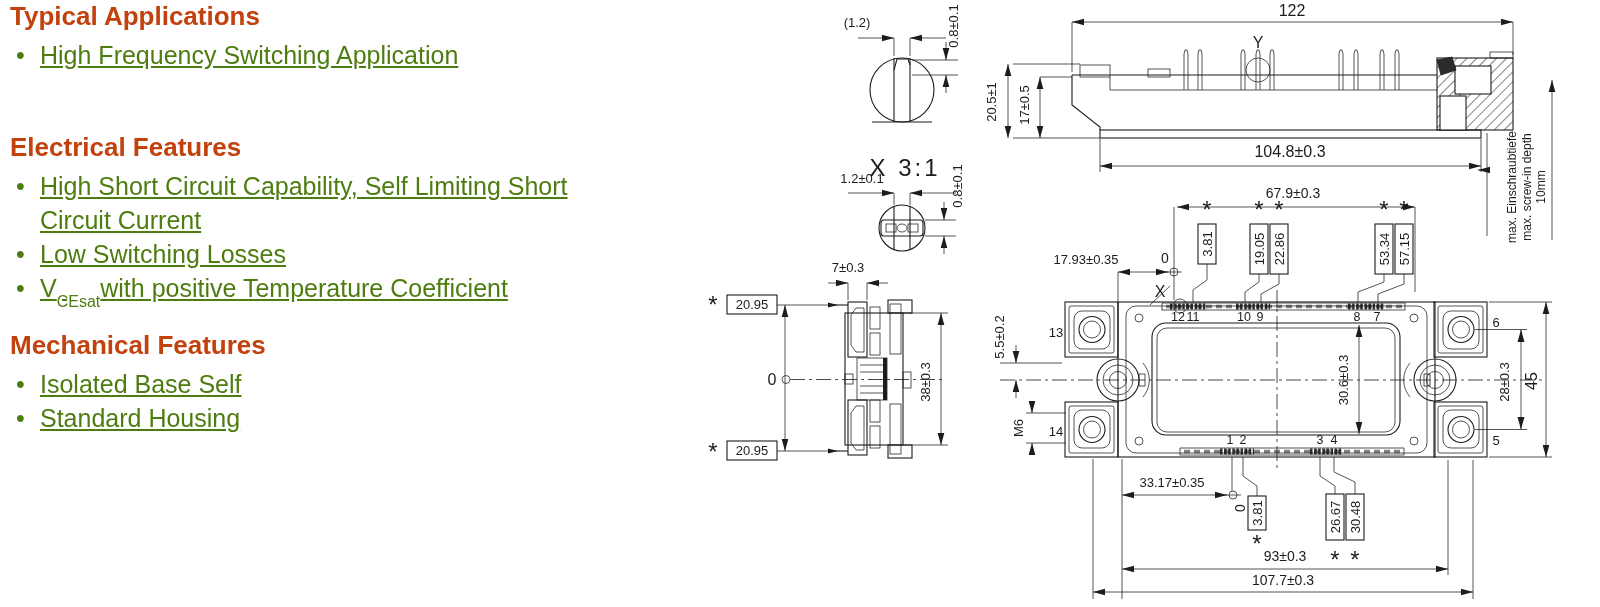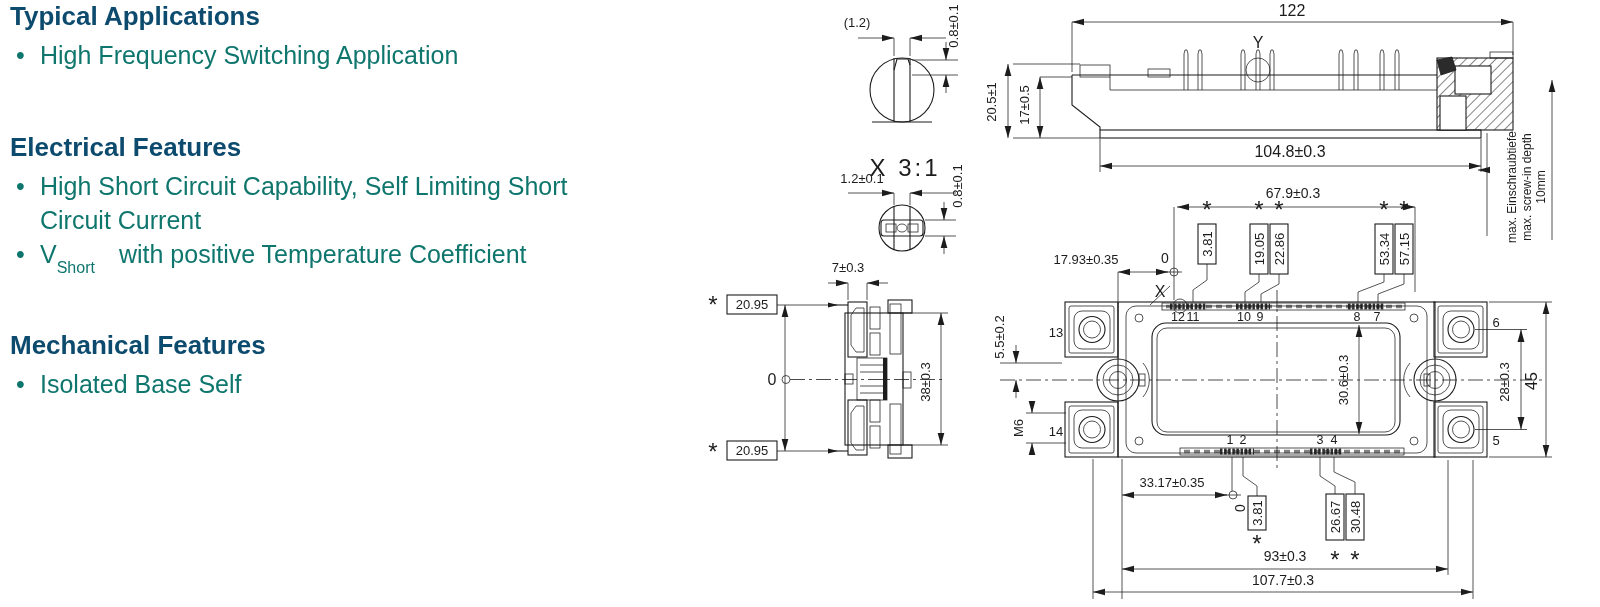--- a/index.html
+++ b/index.html
@@ -4,26 +4,26 @@
 <style>
   html,body{margin:0;padding:0;background:#ffffff;}
   body{width:1600px;height:607px;position:relative;overflow:hidden;
        font-family:"Liberation Sans",sans-serif;color:#111;}
 
   
   .sec{position:absolute;left:10px;width:640px;}
   #sec-typical{top:0;}
   #sec-electrical{top:131px;}
   #sec-mechanical{top:329px;}
-  .sec h2{font-size:26px;line-height:32px;margin:0 0 6px 0;font-weight:bold;color:#0c4a6e;}
+  .sec h2{font-size:26px;line-height:32px;margin:0 0 6px 0;font-weight:bold;color:#c2410c;}
   .sec ul{list-style:none;margin:0;padding:0;}
-  .sec li{position:relative;font-size:25px;line-height:34px;padding-left:30px;max-width:600px;color:#0f766e;}
+  .sec li{position:relative;font-size:25px;line-height:34px;padding-left:30px;max-width:600px;color:#4d7c0f;text-decoration:underline;}
   .sec li::before{content:"•";position:absolute;left:6px;top:0;}
   #vcesat sub{font-size:16px;position:relative;top:4px;}
-  #vcesat .rest{margin-left:24px;}
+  #vcesat .rest{margin-left:0;}
 
   
   #dwg{position:absolute;left:690px;top:0;}
   #dwg line,#dwg path,#dwg rect,#dwg circle,#dwg ellipse,#dwg polyline,#dwg polygon{
       stroke:#1c1c1c;fill:none;stroke-width:1.1;}
   #dwg .tn{stroke-width:0.75;}
   #dwg .fill{fill:#1c1c1c;stroke:none;}
   #dwg .seal{fill:#2b2b2b;stroke:#1c1c1c;stroke-width:0.8;}
   #dwg .wh{fill:#ffffff;}
   #dwg .cl{stroke-dasharray:15 4 3 4;stroke-width:0.8;}
@@ -46,28 +46,30 @@
   <h2>Typical Applications</h2>
   <ul>
     <li>High Frequency Switching Application</li>
   </ul>
 </div>
 
 <div class="sec" id="sec-electrical">
   <h2>Electrical Features</h2>
   <ul>
     <li>High Short Circuit Capability, Self Limiting Short Circuit Current</li>
-    <li id="vcesat"><span>V</span><sub>Short</sub><span class="rest">with positive Temperature Coefficient</span></li>
+    <li>Low Switching Losses</li>
+    <li id="vcesat"><span>V</span><sub>CEsat</sub><span class="rest">with positive Temperature Coefficient</span></li>
   </ul>
 </div>
 
 <div class="sec" id="sec-mechanical">
   <h2>Mechanical Features</h2>
   <ul>
     <li>Isolated Base Self</li>
+    <li>Standard Housing</li>
   </ul>
 </div>
 
 <svg id="dwg" width="910" height="607" viewBox="690 0 910 607">
   <defs>
     <marker id="arr" viewBox="0 0 12 8" markerWidth="13" markerHeight="9" refX="11.5" refY="4" orient="auto-start-reverse" markerUnits="userSpaceOnUse">
       <path d="M0,0.8 L11.5,4 L0,7.2 Z"></path>
     </marker>
     <pattern id="hatch" patternUnits="userSpaceOnUse" width="7" height="7" patternTransform="rotate(45)">
       <line x1="0" y1="0" x2="0" y2="7" stroke="#1c1c1c" stroke-width="1"></line>

